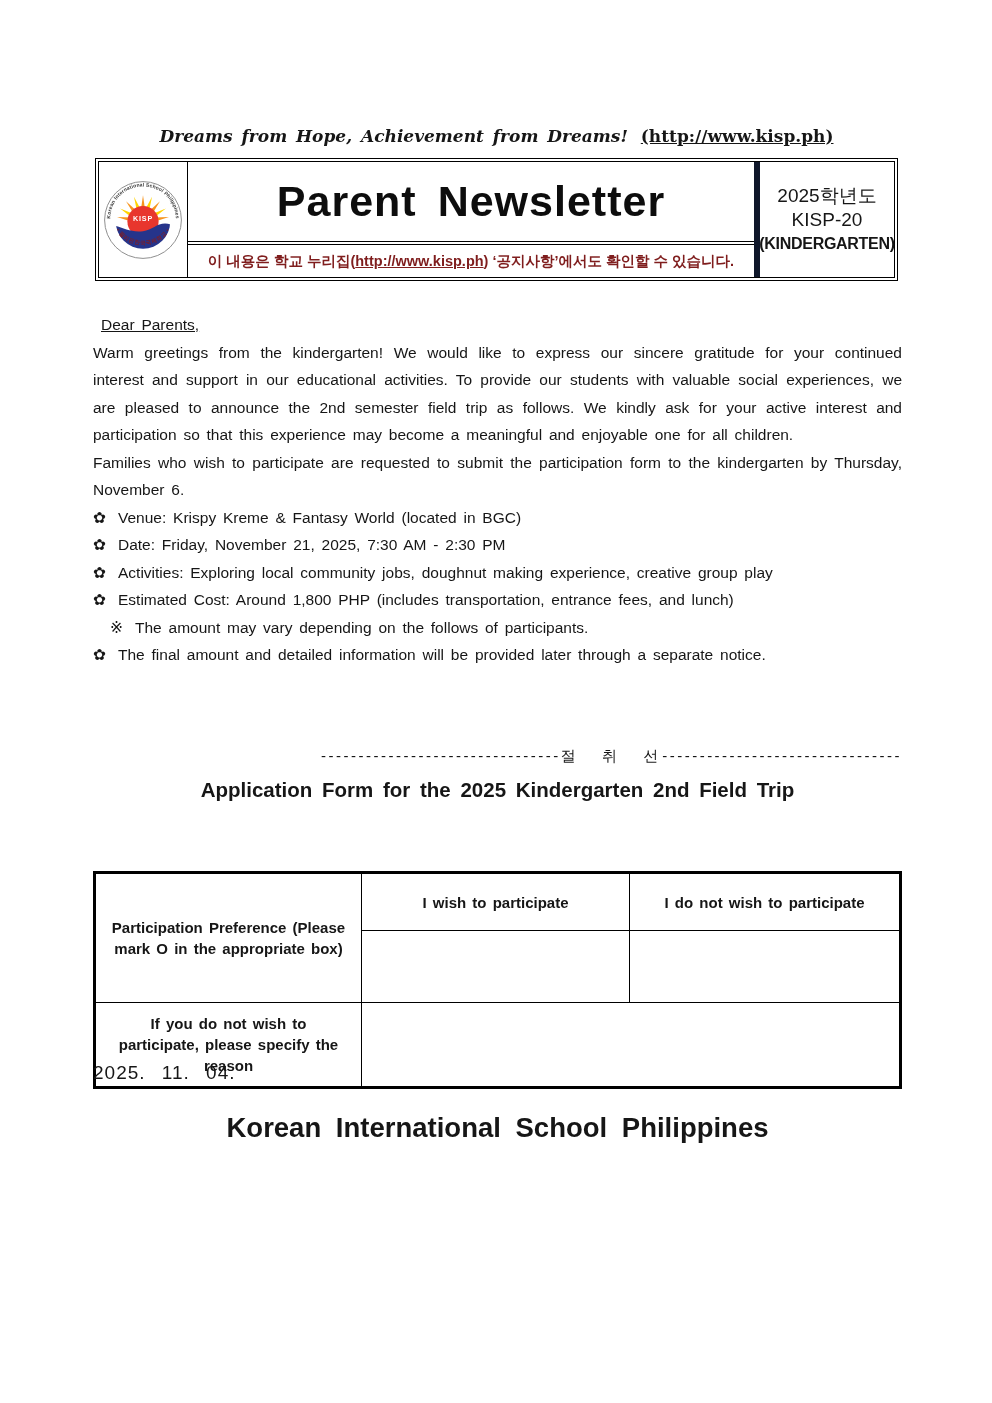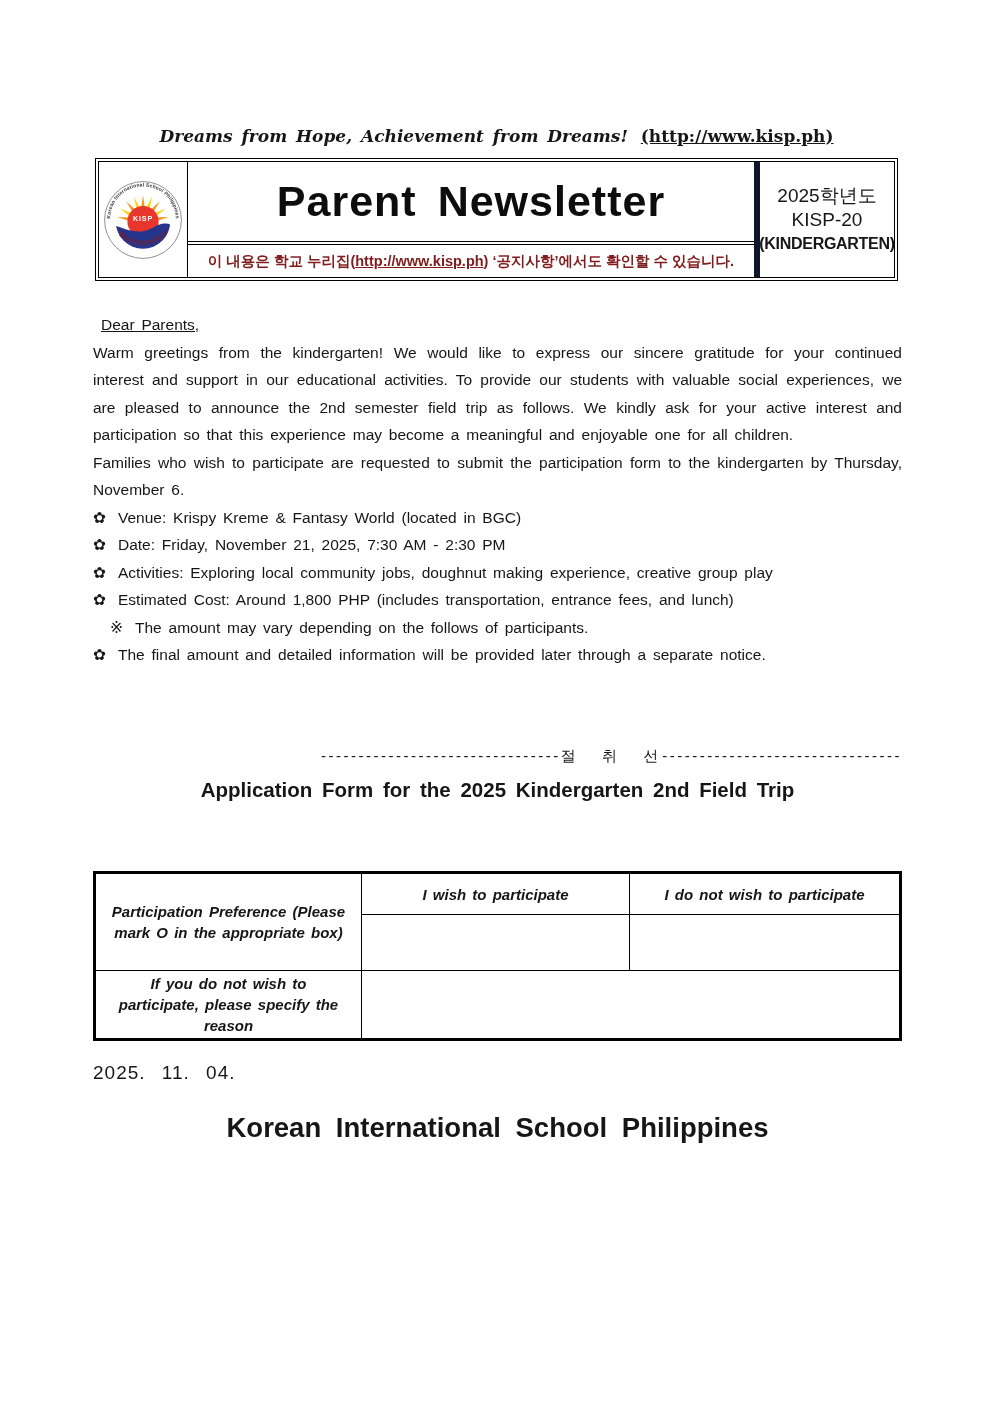--- a/index.html
+++ b/index.html
@@ -93,21 +93,21 @@
     font-size:15.5px;word-spacing:2px;white-space:nowrap;
   }
   .blank{letter-spacing:0.5px;}
   .app-table{
     position:absolute;top:871px;left:93px;
     width:806px;table-layout:fixed;
     border-collapse:collapse;
     font-size:15px;font-weight:700;
     text-align:center;word-spacing:2px;
   }
-  .app-table td{border:1px solid #000;vertical-align:middle;padding:2px 12px;line-height:21px;font-style:italic;}
+  .app-table td{border:1px solid #000;vertical-align:middle;padding:10px 12px;line-height:21px;}
   .app-table{border:3px solid #000;}
   .app-table td.hdr{height:36px;}
   .app-table td.blankcell{height:51px;}
   .app-table td.reason-row{height:63px;}
   
   .doc-date{
     position:absolute;top:1062px;left:93px;width:809px;
     text-align:left;font-size:19px;word-spacing:10px;letter-spacing:1px;
   }
   .school-name{

